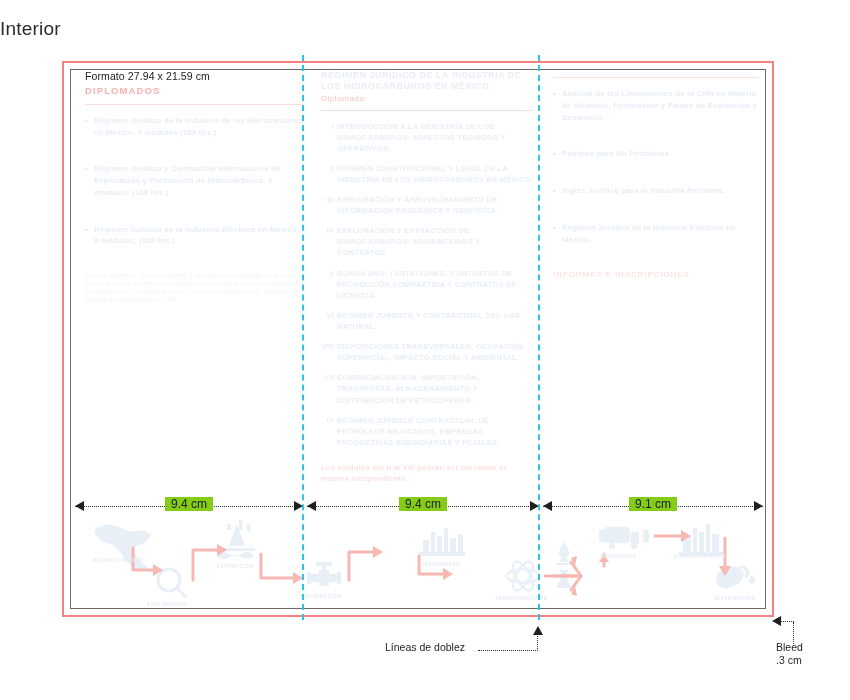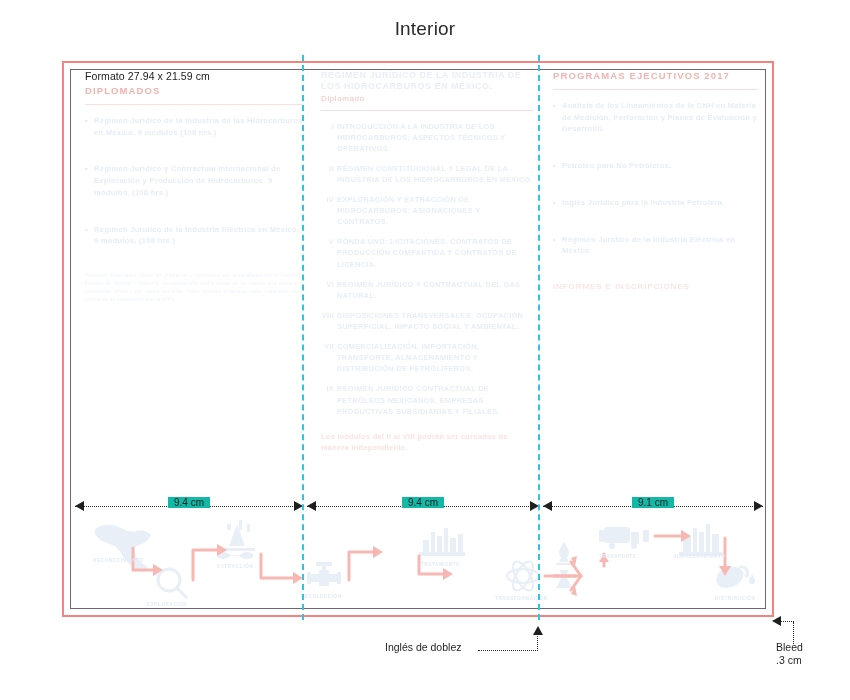--- a/index.html
+++ b/index.html
@@ -6,21 +6,20 @@
   body{
     width:850px;height:700px;
     background:#ffffff;
     font-family:"Liberation Sans", sans-serif;
     overflow:hidden;
     position:relative;
   }
   
   #page-title{
     position:absolute;top:18px;left:0;width:850px;
-    text-align:center;
     font-size:19px;color:#2b2b2b;
     font-family:"Liberation Sans", sans-serif;
     letter-spacing:.2px;
   }
   
   #bleed-rect{
     position:absolute;left:62px;top:61px;
     width:712px;height:556px;
     border:2px solid #f4827f;
     box-sizing:border-box;
@@ -147,22 +146,22 @@
   }
   .dim-seg{
     position:absolute;top:0;height:22px;
   }
   .dim-line{
     position:absolute;top:11px;left:0;right:0;height:0;
     border-top:1px dotted #2b2b2b;
   }
   .dim-label{
     position:absolute;top:2px;left:50%;transform:translateX(-50%);
-    background:#14b8a6;padding:0 6px;
-    font-size:10px;color:#1f1f1f;
+    background:#84cc16;padding:0 6px;
+    font-size:12px;color:#1f1f1f;
   }
   .arrow-l,.arrow-r{
     position:absolute;top:6px;width:0;height:0;
     border-top:5px solid transparent;border-bottom:5px solid transparent;
   }
   .arrow-l{left:0;border-right:9px solid #1f1f1f;}
   .arrow-r{right:0;border-left:9px solid #1f1f1f;}
   
   #flow-layer{
     position:absolute;left:0;top:448px;width:696px;height:92px;
@@ -236,32 +235,32 @@
     <div class="legal-note">*Derechos Reservados. Todos los programas y diplomados son desarrollados por el Centro de Estudios de Derecho y Gobierno. La reproducción total o parcial de los mismos está sujeta a la autorización previa y por escrito del autor. Todos nuestros programas están registrados como programas de capacitación ante la STPS.</div>
   </div>
 
   <div class="panel" id="panel-mid">
     <div class="panel-head mid-head">RÉGIMEN JURÍDICO DE LA INDUSTRIA DE LOS HIDROCARBUROS EN MÉXICO.</div>
     <div class="panel-sub">Diplomado</div>
     <div class="head-rule mid-rule"></div>
     <ol class="roman">
       <li><span class="num">I</span><span>INTRODUCCIÓN A LA INDUSTRIA DE LOS HIDROCARBUROS: ASPECTOS TÉCNICOS Y OPERATIVOS.</span></li>
       <li><span class="num">II</span><span>RÉGIMEN CONSTITUCIONAL Y LEGAL DE LA INDUSTRIA DE LOS HIDROCARBUROS EN MÉXICO.</span></li>
+      <li><span class="num">III</span><span>EXPLORACIÓN Y APROVECHAMIENTO DE INFORMACIÓN GEOLÓGICA Y GEOFÍSICA.</span></li>
       <li><span class="num">IV</span><span>EXPLORACIÓN Y EXTRACCIÓN DE HIDROCARBUROS: ASIGNACIONES Y CONTRATOS.</span></li>
       <li><span class="num">V</span><span>RONDA UNO: LICITACIONES, CONTRATOS DE PRODUCCIÓN COMPARTIDA Y CONTRATOS DE LICENCIA.</span></li>
       <li><span class="num">VI</span><span>RÉGIMEN JURÍDICO Y CONTRACTUAL DEL GAS NATURAL.</span></li>
       <li><span class="num">VIII</span><span>DISPOSICIONES TRANSVERSALES: OCUPACIÓN SUPERFICIAL, IMPACTO SOCIAL Y AMBIENTAL.</span></li>
       <li><span class="num">VII</span><span>COMERCIALIZACIÓN, IMPORTACIÓN, TRANSPORTE, ALMACENAMIENTO Y DISTRIBUCIÓN DE PETROLÍFEROS.</span></li>
       <li><span class="num">IX</span><span>RÉGIMEN JURÍDICO CONTRACTUAL DE PETRÓLEOS MEXICANOS, EMPRESAS PRODUCTIVAS SUBSIDIARIAS Y FILIALES.</span></li>
     </ol>
     <div class="mid-footnote">Los módulos del II al VIII podrán ser cursados de manera independiente.</div>
   </div>
 
   <div class="panel" id="panel-right">
-    <div class="panel-head">PROGRAMAS EJECUTIVOS  2017</div>
     <div class="head-rule"></div>
     <ul class="bullets">
       <li>Análisis de los Lineamientos de la CNH en Materia de Medición, Perforación y Planes de Evaluación y Desarrollo.</li>
       <li>Petróleo para No Petroleros.</li>
       <li>Inglés Jurídico para la Industria Petrolera.</li>
       <li>Régimen Jurídico de la Industria Eléctrica en México.</li>
     </ul>
     <div class="informes">INFORMES E INSCRIPCIONES</div>
   </div>
 
@@ -362,21 +361,21 @@
     <span class="flow-label" style="left:528px;top:36px;">TRANSPORTE</span>
     <span class="flow-label" style="left:602px;top:36px;">ALMACENAMIENTO</span>
     <span class="flow-label" style="left:644px;top:78px;">DISTRIBUCIÓN</span>
   </div>
 
 </div>
 
 <div class="fold-line" id="fold-line-1"></div>
 <div class="fold-line" id="fold-line-2"></div>
 
-<div id="fold-caption">Inglés de doblez</div>
+<div id="fold-caption">Líneas de doblez</div>
 <div id="fold-leader"></div>
 <div id="fold-leader-v"></div>
 <div id="fold-leader-arrow"></div>
 
 <div id="bleed-leader-arrow"></div>
 <div id="bleed-leader-h"></div>
 <div id="bleed-leader-v"></div>
 <div id="bleed-caption">
   <div>Bleed</div>
   <div>.3 cm</div>

